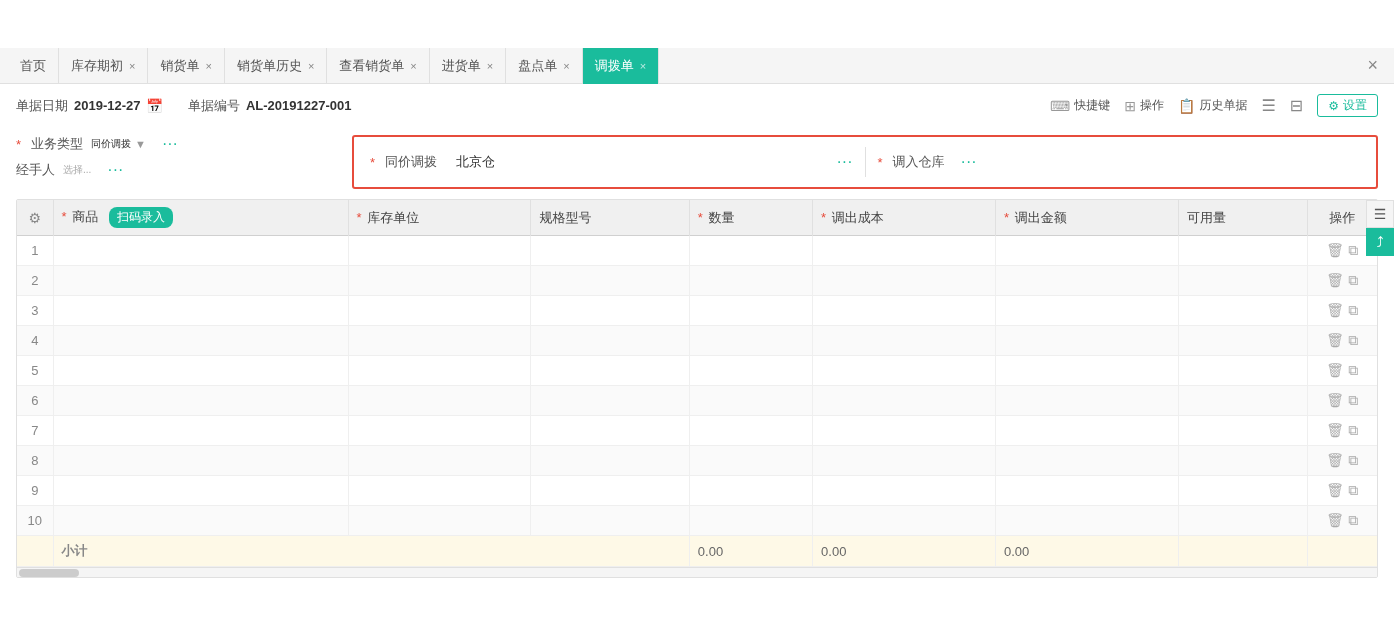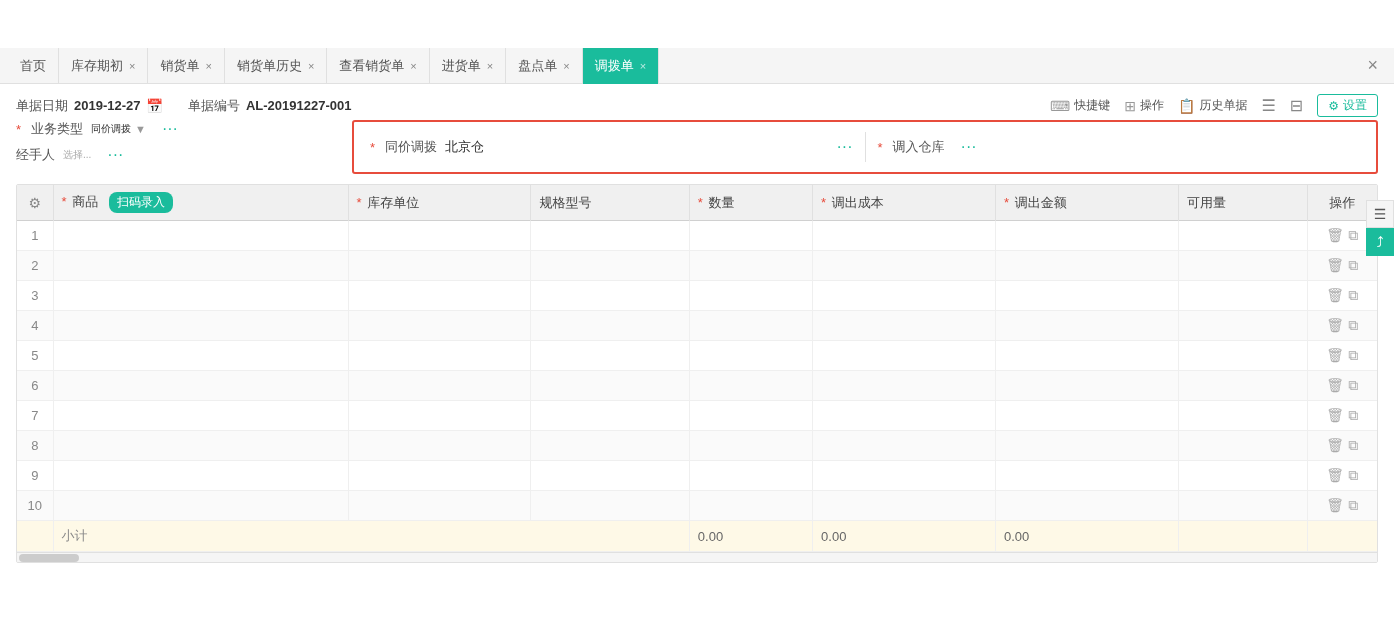--- a/index.html
+++ b/index.html
@@ -41,21 +41,21 @@
     
     .main-content {
       padding: 10px 16px;
       background: #fff;
     }
 
     
     .header-row {
       display: flex;
       align-items: center;
-      margin-bottom: 3px;
+      margin-bottom: 18px;
       gap: 24px;
     }
     .field-group {
       display: flex;
       align-items: center;
       gap: 6px;
     }
     .field-label { color: #555; font-size: 13px; }
     .field-value { color: #333; font-size: 13px; font-weight: 700; }
     .calendar-icon {
@@ -128,21 +128,21 @@
     .select-value { color: #333; font-size: 10px; }
     .dropdown-icon { color: #999; font-size: 11px; cursor: pointer; }
     .more-icon { color: #1abc9c; cursor: pointer; font-size: 16px; margin-left: 8px; }
     .warehouse-group {
       display: flex;
       align-items: center;
       gap: 8px;
       flex: 1;
     }
     .warehouse-label { color: #555; font-size: 13px; white-space: nowrap; }
-    .warehouse-value { color: #333; font-size: 13px; flex: 1; }
+    .warehouse-value { color: #333; font-size: 13px; flex: 1; margin-left: 11px; }
     .warehouse-separator { width: 1px; background: #e0e0e0; height: 30px; margin: 0 12px; }
 
     
     .table-container {
       border: 1px solid #e0e0e0;
       border-radius: 2px;
       overflow: auto;
     }
     table {
       width: 100%;
@@ -551,21 +551,21 @@
           <td class="action-col">
             <div class="action-icons">
                 <span class="action-icon">🗑</span>
                 <span class="action-icon">⧉</span>
               </div>
           </td>
         </tr>
 
         <tr class="subtotal-row">
           <td class="row-num"></td>
-          <td colspan="3" style="font-weight:400;color:#888;">小计</td>
+          <td colspan="3" style="font-weight:700;color:#888;">小计</td>
           <td style="color:#666;">0.00</td>
           <td style="color:#666;">0.00</td>
           <td style="color:#666;">0.00</td>
           <td></td>
           <td class="action-col"></td>
         </tr>
       </tbody>
     </table>
     <div class="scroll-area">
       <div class="scroll-thumb"></div>

